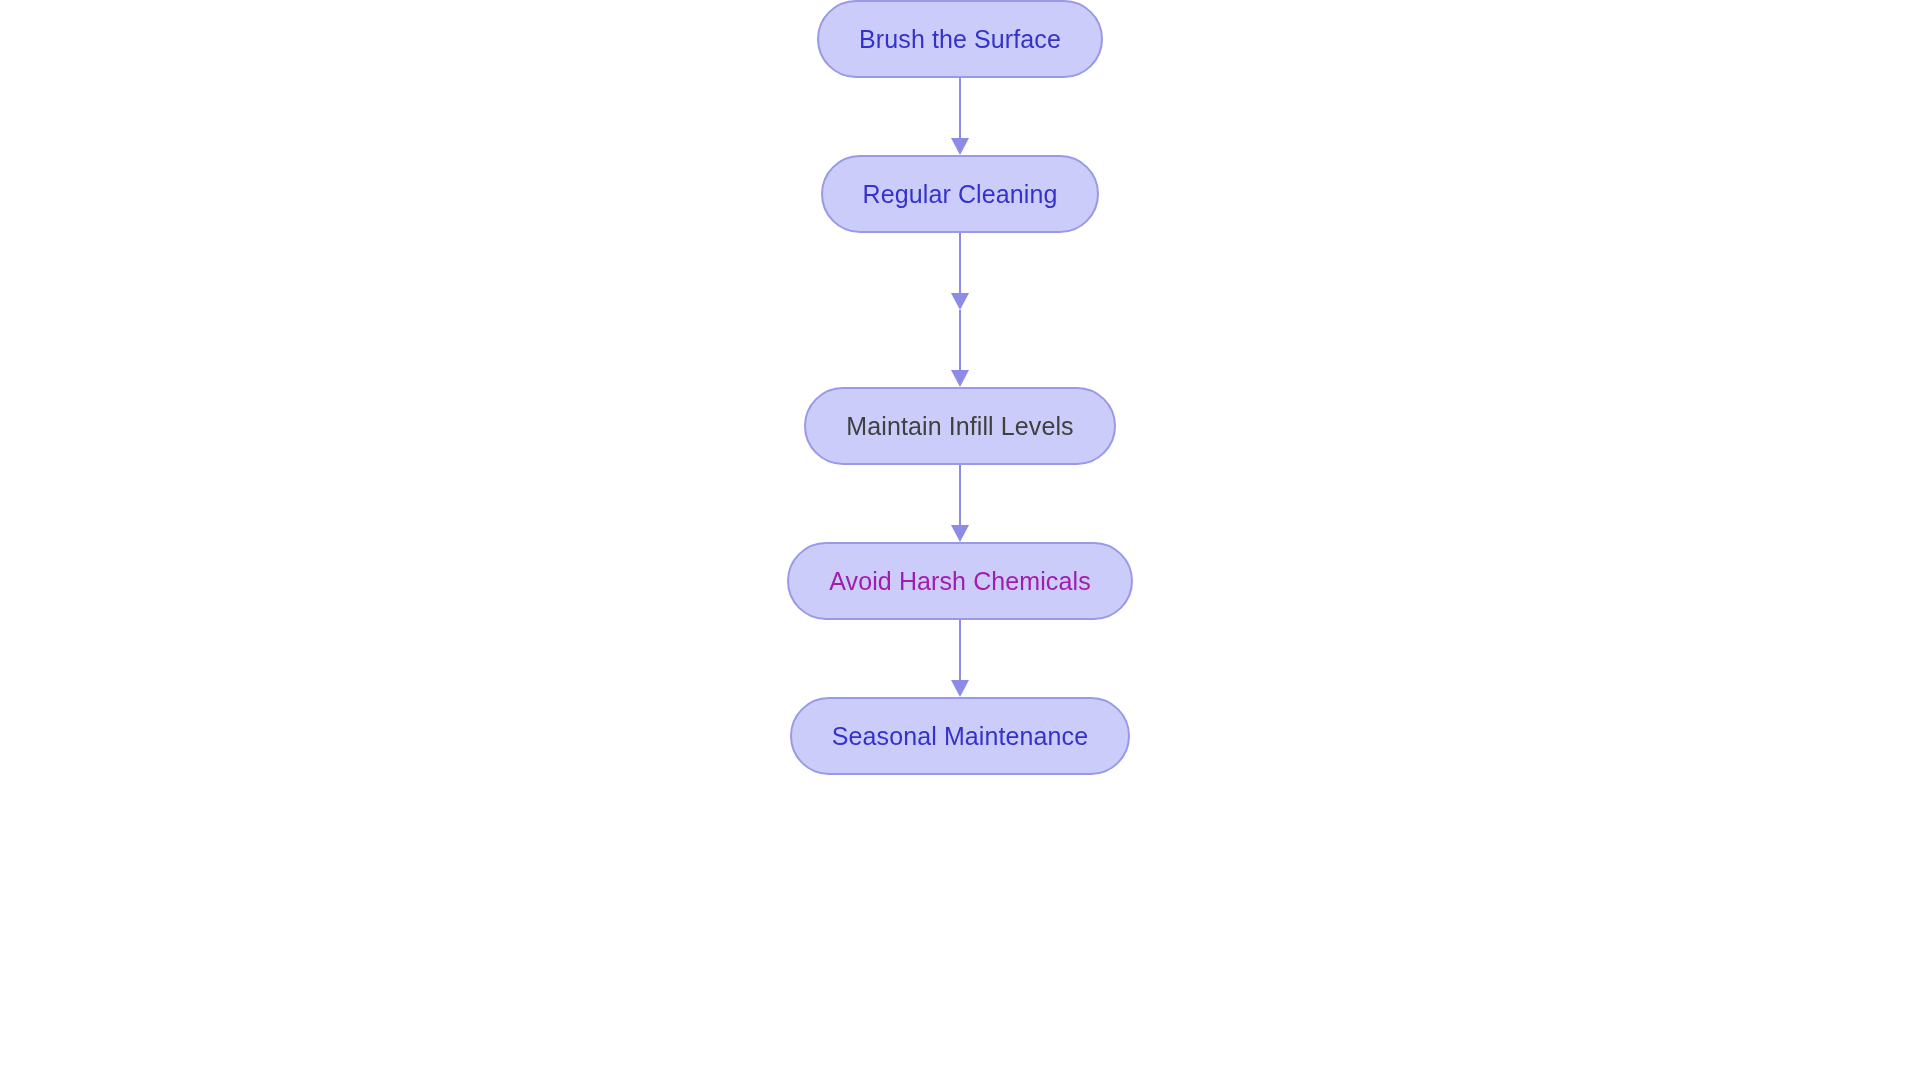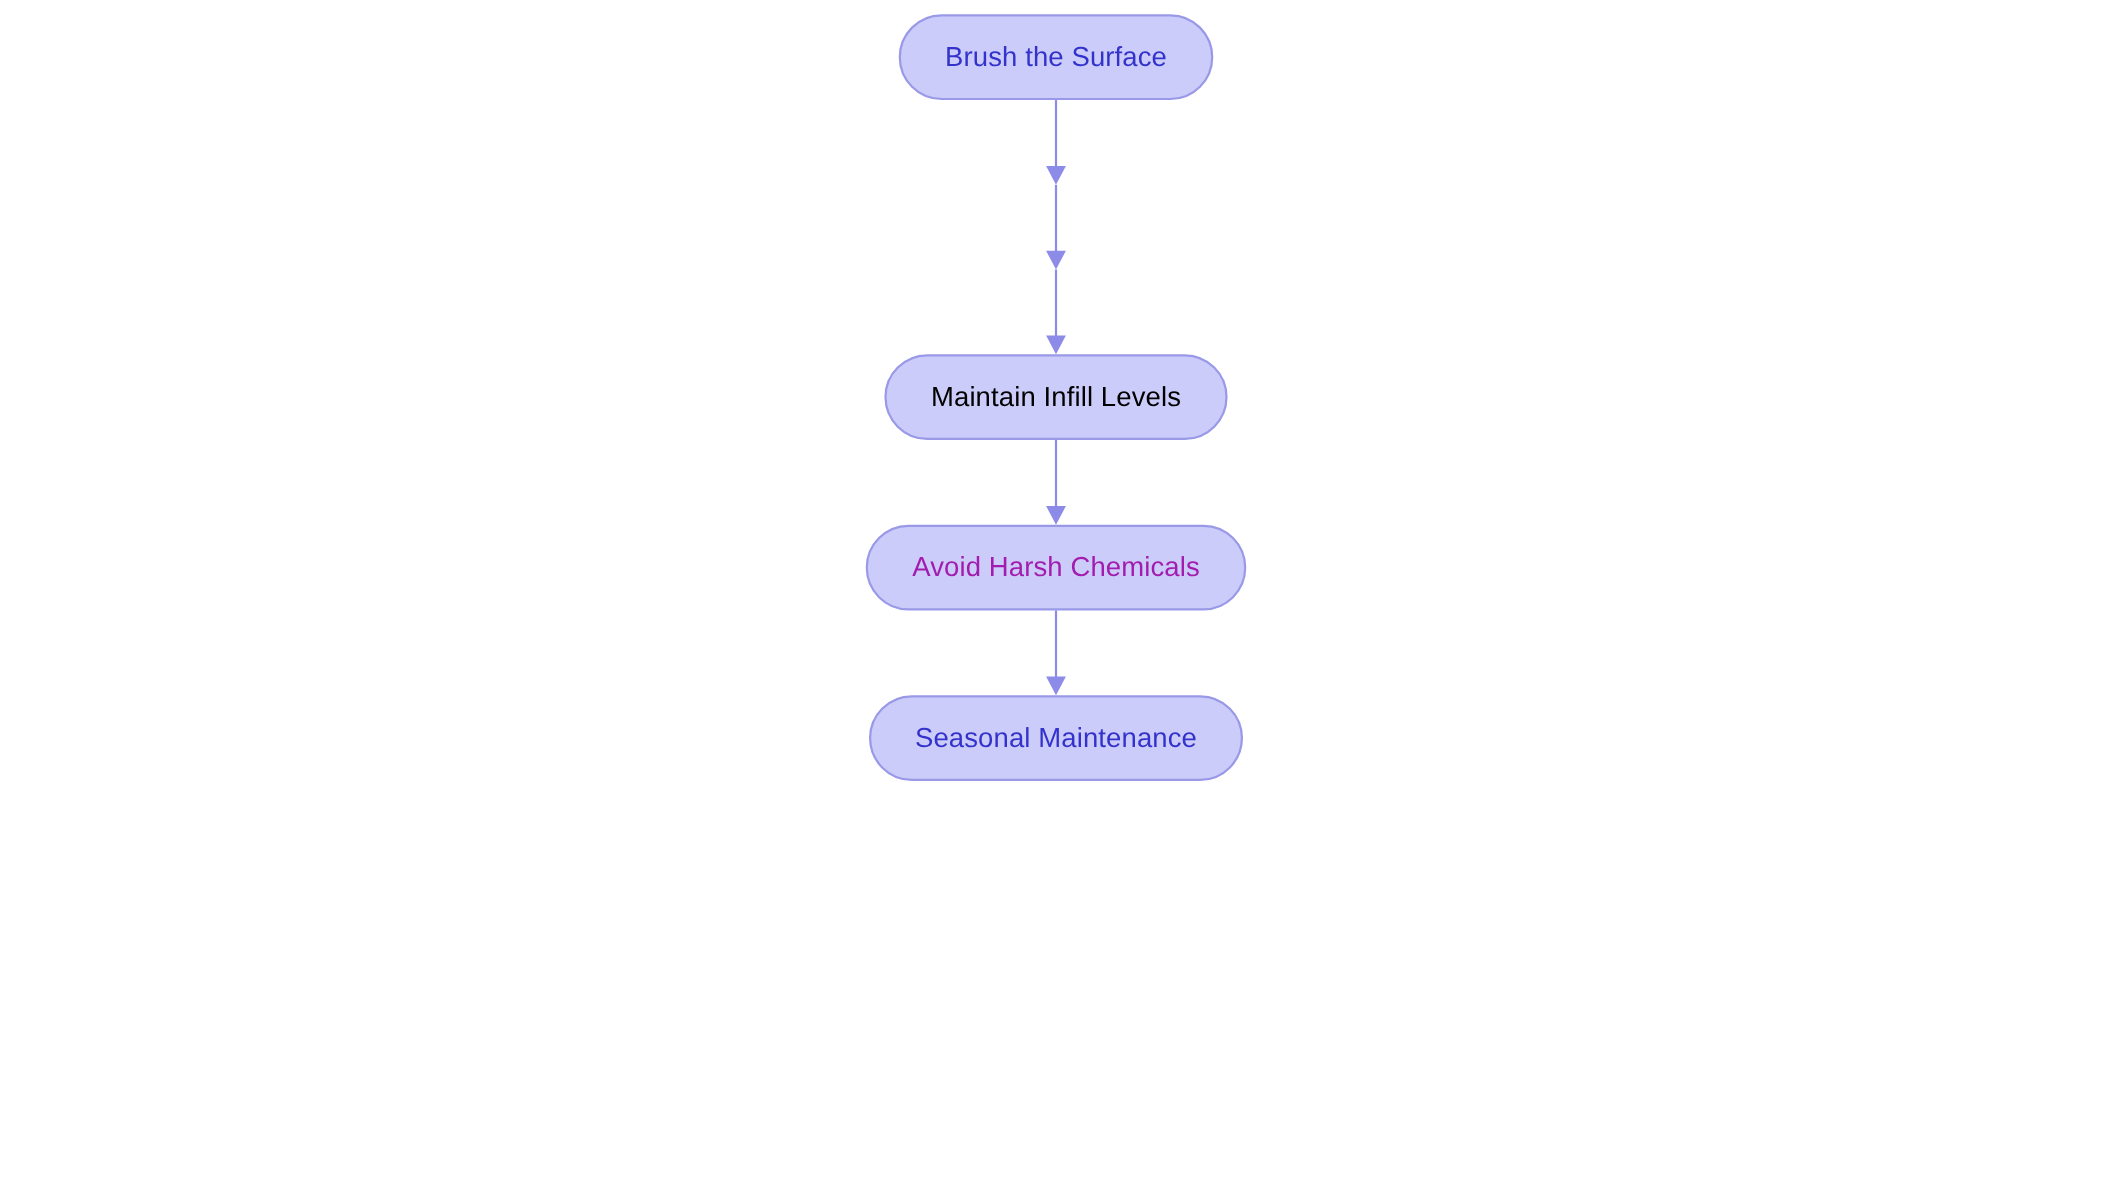--- a/index.html
+++ b/index.html
@@ -26,21 +26,20 @@
   .flow-column {
     position: absolute;
     left: 0;
     top: 0;
     width: 1920px;
     height: 1083px;
     display: flex;
     flex-direction: column;
     align-items: center;
     justify-content: flex-start;
-    padding-top: 13px;
     box-sizing: border-box;
   }
 
   .flow-node {
     box-sizing: border-box;
     height: 78px;
     display: flex;
     align-items: center;
     justify-content: center;
     background: #ccccfa;
@@ -96,34 +95,37 @@
 
     <div class="flow-node" style="background: rgb(204, 204, 250); border-color: rgb(153, 153, 232);">
       <span class="flow-node-label" style="color: rgb(51, 51, 204);">Brush the Surface</span>
     </div>
 
     <div class="flow-connector">
       <div class="connector-line" style="background: rgb(140, 140, 232);"></div>
       <div class="connector-arrowhead" style="border-top-color: rgb(140, 140, 232);"></div>
     </div>
 
+    <div class="flow-node" style="background: rgb(204, 204, 250); border-color: rgb(153, 153, 232);">
+      <span class="flow-node-label" style="color: rgb(51, 51, 204);">Regular Cleaning</span>
+    </div>
 
     <div class="flow-connector">
       <div class="connector-line" style="background: rgb(140, 140, 232);"></div>
       <div class="connector-arrowhead" style="border-top-color: rgb(140, 140, 232);"></div>
     </div>
 
 
     <div class="flow-connector">
       <div class="connector-line" style="background: rgb(140, 140, 232);"></div>
       <div class="connector-arrowhead" style="border-top-color: rgb(140, 140, 232);"></div>
     </div>
 
     <div class="flow-node" style="background: rgb(204, 204, 250); border-color: rgb(153, 153, 232);">
-      <span class="flow-node-label" style="color: #000000;">Maintain Infill Levels</span>
+      <span class="flow-node-label" style="color: #404040;">Maintain Infill Levels</span>
     </div>
 
     <div class="flow-connector">
       <div class="connector-line" style="background: rgb(140, 140, 232);"></div>
       <div class="connector-arrowhead" style="border-top-color: rgb(140, 140, 232);"></div>
     </div>
 
     <div class="flow-node" style="background: rgb(204, 204, 250); border-color: rgb(153, 153, 232);">
       <span class="flow-node-label" style="color: #a21caf;">Avoid Harsh Chemicals</span>
     </div>

